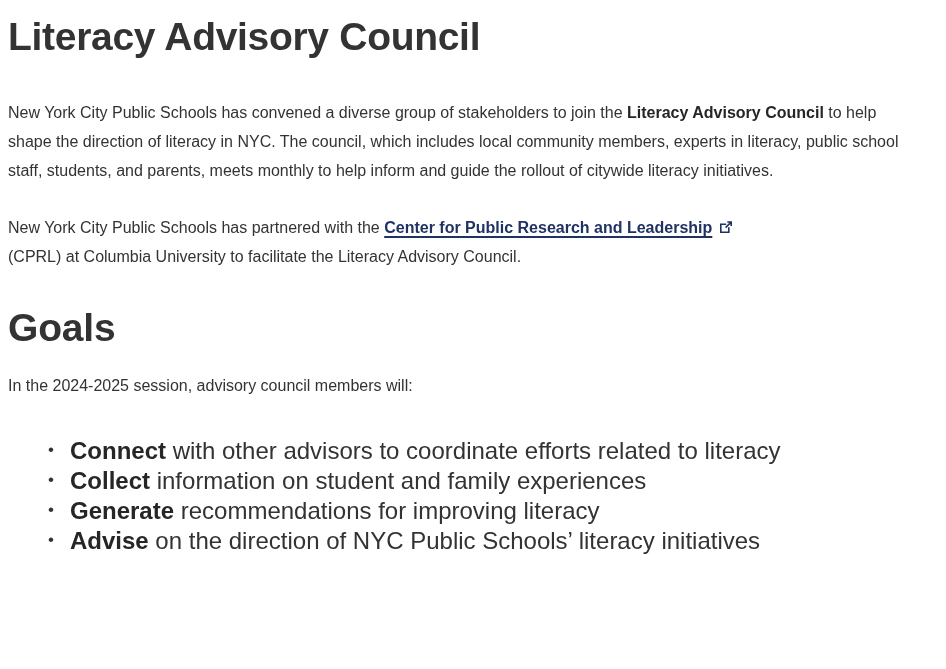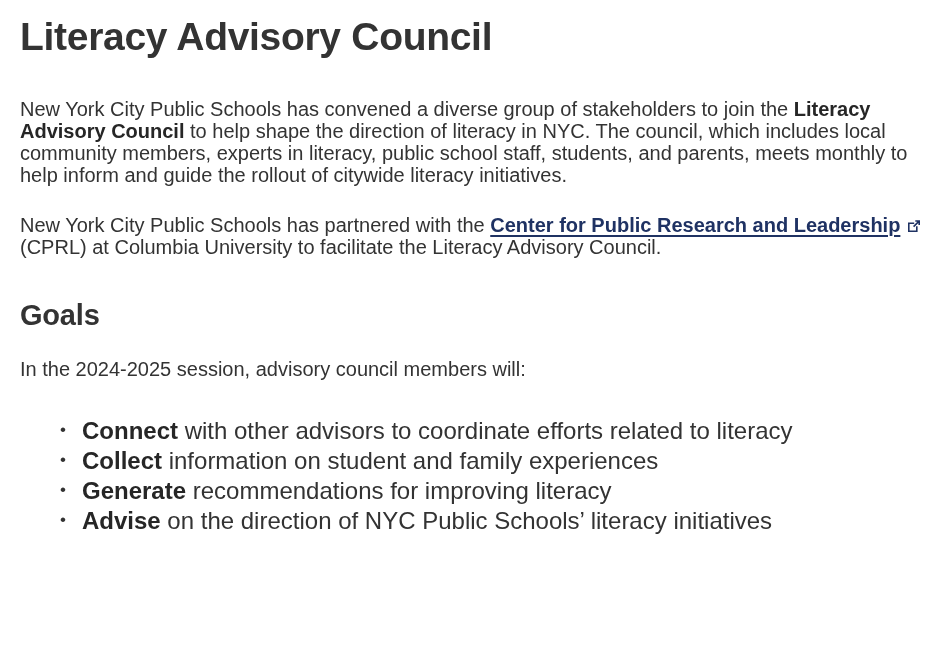--- a/index.html
+++ b/index.html
@@ -13,46 +13,45 @@
     height: 669px;
     overflow: hidden;
     font-family: "Liberation Sans", sans-serif;
     color: #2e2e2e;
     -webkit-font-smoothing: antialiased;
   }
 
   .page {
     padding: 8px 8px 0 8px;
     width: 928px;
-    margin-left: 12px;
   }
 
   
   .page-title {
     font-size: 39px;
     line-height: 46px;
     font-weight: bold;
     color: #333333;
     letter-spacing: -0.3px;
     margin: 6px 0 0 0;
   }
 
   .section-title {
-    font-size: 29px;
+    font-size: 39px;
     line-height: 34px;
     font-weight: bold;
     color: #333333;
     letter-spacing: -0.2px;
     margin: 40px 0 0 0;
   }
 
   
   .para {
-    font-size: 20px;
-    line-height: 22px;
+    font-size: 16px;
+    line-height: 29px;
     color: #333333;
     margin: 0;
     max-width: 905px;
   }
   .para-1 { margin-top: 38px; }
   .para-2 { margin-top: 28px; }
   .para-3 { margin-top: 26px; }
 
   .b { font-weight: bold; color: #262626; }
 

